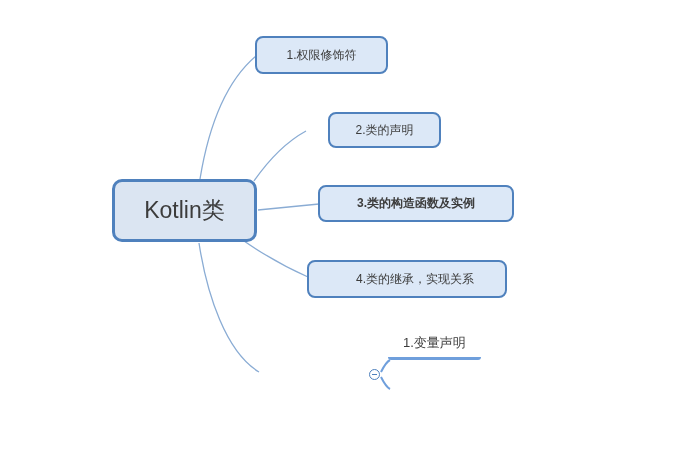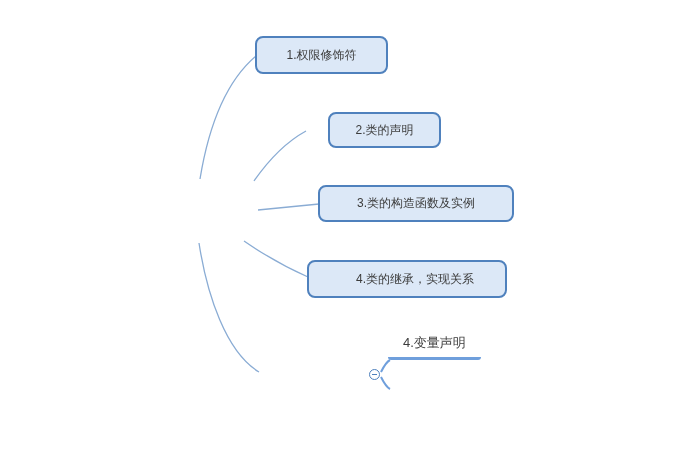--- a/index.html
+++ b/index.html
@@ -68,40 +68,43 @@
   <svg class="connections" viewBox="0 0 687 452" xmlns="http://www.w3.org/2000/svg">
     <path d="M 200 179 C 210 118 230 78 256 56"></path>
     <path d="M 254 181 C 270 158 286 142 306 131"></path>
     <path d="M 258 210 C 278 208 298 206 319 204"></path>
     <path d="M 244 241 C 263 254 283 266 308 277"></path>
     <path d="M 199 243 C 207 295 226 352 259 372"></path>
     <path class="to-child" d="M 381 372 C 384 366 386 362 390 360"></path>
     <path class="to-child" d="M 381 377 C 384 383 386 387 390 389"></path>
   </svg>
 
+  <div class="topic root" style="left:112px; top:179px; width:145px; height:63px;">
+    <span>Kotlin类</span>
+  </div>
 
   <div class="topic branch" style="left:255px; top:36px; width:133px; height:38px;">
     <span>1.权限修饰符</span>
   </div>
 
   <div class="topic branch" style="left:305px; top:112px; width:113px; height:36px;margin-left:23px;">
     <span>2.类的声明</span>
   </div>
 
-  <div class="topic branch" style="left:318px; top:185px; width:196px; height:37px;">
+  <div class="topic branch" style="left:318px; top:185px; width:196px; height:37px;font-weight:bold;">
     <span>3.类的构造函数及实例</span>
   </div>
 
   <div class="topic branch" style="left:307px; top:260px; width:200px; height:38px;padding-left:16px;">
     <span>4.类的继承，实现关系</span>
   </div>
 
 
   <div class="toggle" style="left:369px; top:369px;">
     <span class="minus"></span>
   </div>
 
   <div class="subtopic" style="left:388px; top:328px; width:93px; height:32px;">
-    <span>4.变量声明</span>
+    <span>1.变量声明</span>
   </div>
 
 
 </div>
 
 </body></html>

